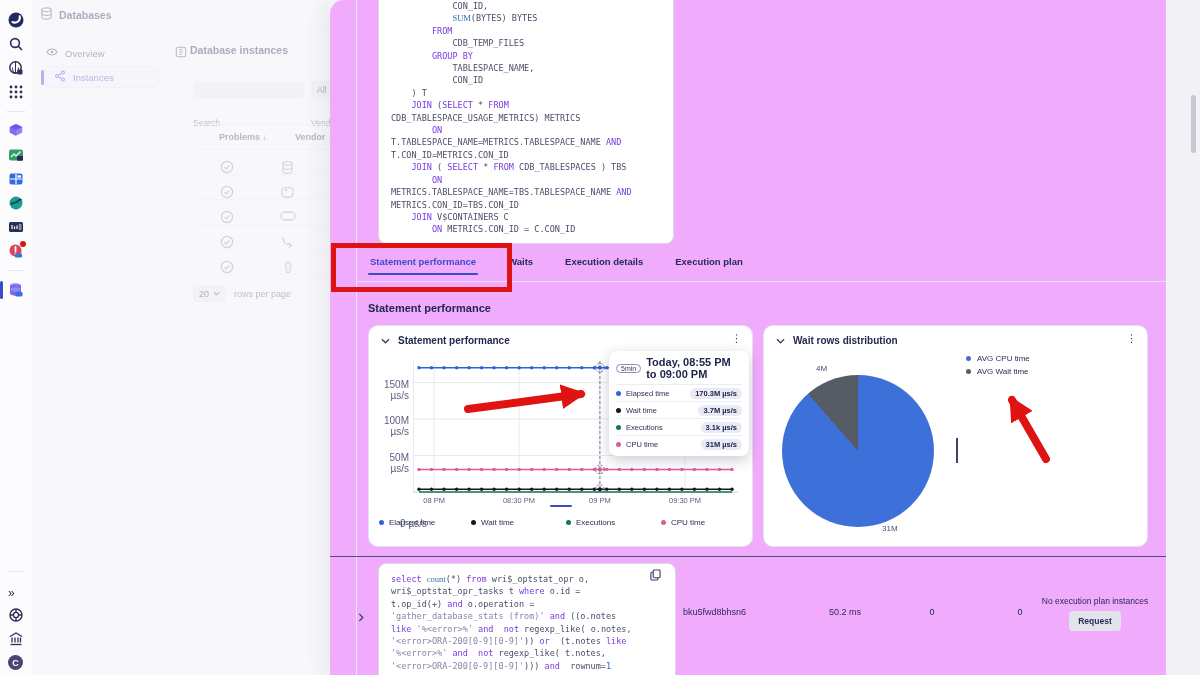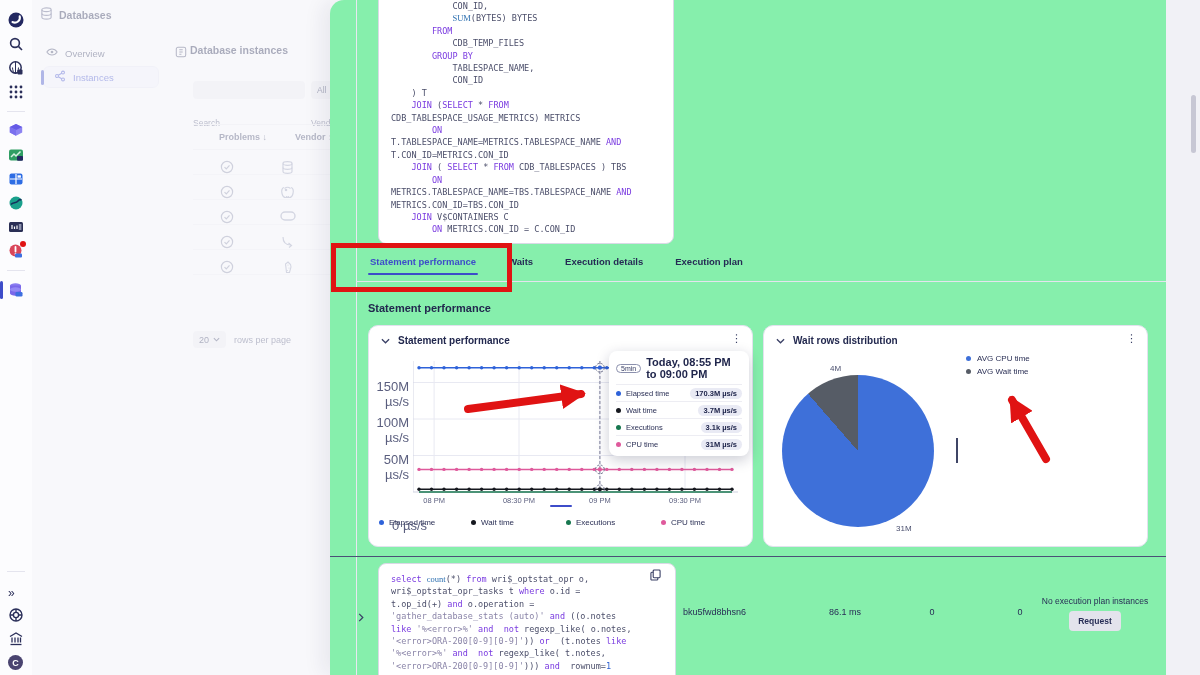--- a/index.html
+++ b/index.html
@@ -31,56 +31,56 @@
   .inst-title{position:absolute;left:15px;top:4px;font-size:10.5px;font-weight:bold;color:#2a2f55;}
   .inst-ticon{position:absolute;left:0;top:4px;}
   .flabel{position:absolute;font-size:8.5px;color:#595e80;margin-top:48px;}
   .finput{position:absolute;height:18px;background:#ececf3;border-radius:4px;border:none;font-size:8.5px;color:#3a4066;padding:0 6px;
     font-family:"Liberation Sans",sans-serif;}
   .tbl-head{position:absolute;left:18px;top:84px;width:180px;height:26px;border-top:1px solid #ececf2;border-bottom:1px solid #ececf2;
     display:flex;align-items:center;font-size:9px;font-weight:bold;color:#4a4f72;}
   .tbl-rows{position:absolute;left:18px;top:110px;width:180px;}
   .trow{height:25px;border-bottom:1px solid #efeff4;position:relative;cursor:pointer;}
   .trow svg{position:absolute;top:5px;}
-  .pag{position:absolute;left:18px;top:245px;display:flex;align-items:center;gap:8px;font-size:9px;color:#595e80;margin-top:46px;}
+  .pag{position:absolute;left:18px;top:245px;display:flex;align-items:center;gap:8px;font-size:9px;color:#595e80;}
   .pag .psel{background:#ececf3;border-radius:4px;height:17px;padding:0 6px;display:flex;align-items:center;gap:4px;
     font-size:9px;color:#3a4066;cursor:pointer;}
   
-  .main{position:absolute;left:330px;right:34px;top:0;height:675px;background:#86efac;
+  .main{position:absolute;left:330px;right:34px;top:0;height:675px;background:#f0abfc;
     border-radius:14px 0 0 0;box-shadow:-8px 0 20px rgba(25,28,65,.07);z-index:10;}
   .vline{position:absolute;left:26px;top:0;bottom:0;width:1px;background:#e8e8f1;}
   .codebox{position:absolute;border:1px solid #d9d9e6;border-radius:8px;background:#fff;overflow:hidden;}
   .codebox pre{margin:0;padding:9px 12px;font-family:"DejaVu Sans Mono","Liberation Mono",monospace;
     font-size:8.5px;line-height:12.4px;color:#4b4e6a;}
   .kw{color:#7a3be0;} .str{color:#8a84a8;} .num{color:#2c5fd0;} .fn{color:#2c6fb0;font-family:Liberation Serif, serif;}
   .topcode{left:48px;top:-10px;width:296px;height:254px;}
   .tabs{position:absolute;left:38px;top:252px;height:29px;display:flex;gap:28px;align-items:flex-start;}
   .tab{font-size:9.5px;font-weight:bold;color:#252b54;padding:4px 2px 9px;cursor:pointer;position:relative;}
   .tab.active{color:#3d4cc9;}
   .tab.active::after{content:"";position:absolute;left:0;right:0;bottom:1px;height:2px;background:#3d4cc9;border-radius:1px;}
   .tabline{position:absolute;left:26px;right:0;top:281px;height:1px;background:#e4e4ee;}
   .h2{position:absolute;left:38px;top:293px;font-size:11px;font-weight:bold;color:#22284e;}
   .card{position:absolute;top:325px;width:385px;height:222px;border:1px solid #e2e2ee;border-radius:10px;background:#fff;}
   .card-h{position:absolute;left:12px;top:9px;display:flex;align-items:center;gap:8px;font-size:10px;font-weight:bold;color:#22284e;}
   .kebab{position:absolute;right:10px;top:6px;font-size:11px;color:#3a4066;cursor:pointer;letter-spacing:0;}
-  .ytick{position:absolute;width:38px;text-align:right;font-size:13px;color:#5a5e7e;}
+  .ytick{position:absolute;width:38px;text-align:right;font-size:10px;color:#5a5e7e;}
   .xtick{position:absolute;top:170px;font-size:7.5px;color:#5a5e7e;transform:translateX(-50%);}
   .mini{position:absolute;left:181px;top:179px;width:22px;height:2px;background:#3d4cc9;border-radius:2px;cursor:pointer;}
   .leg{position:absolute;top:192px;display:flex;align-items:center;gap:5px;font-size:8px;color:#2a2f55;cursor:pointer;}
   .dot{width:5px;height:5px;border-radius:50%;flex:0 0 auto;}
   .tooltip{position:absolute;left:240px;top:25px;width:140px;background:#fff;border-radius:8px;
     box-shadow:0 4px 14px rgba(20,22,60,.22);padding:5px 7px 4px;z-index:20;}
   .tt-head{display:flex;align-items:center;gap:5px;padding-bottom:4px;}
   .tt-chip{border:1px solid #8b90ad;border-radius:8px;padding:0px 4px;font-size:7px;color:#3a4066;}
   .tt-title{font-size:11px;font-weight:bold;color:#20264c;}
   .tt-row{display:flex;align-items:center;gap:5px;border-top:1px solid #ededf3;padding:2.5px 0;}
   .tt-row .lbl{flex:1;font-size:7.5px;color:#2a2f55;}
   .tt-val{background:#e9eaf4;border-radius:7px;padding:1px 5px;font-size:7.5px;font-weight:bold;color:#20264c;}
   .pie{position:absolute;left:18px;top:49px;width:152px;height:152px;border-radius:50%;}
-  .pielbl{position:absolute;font-size:8px;color:#4a4f6e;margin-left:14px;}
+  .pielbl{position:absolute;font-size:8px;color:#4a4f6e;}
   .pleg{position:absolute;left:202px;display:flex;align-items:center;gap:6px;font-size:8px;color:#2a2f55;cursor:pointer;}
   .cursorbar{position:absolute;left:192px;top:112px;width:2px;height:25px;background:#3f4566;}
   .botline{position:absolute;left:0;right:0;top:556px;height:1px;background:#4a5076;}
   .botcode{left:48px;top:563px;width:298px;height:126px;}
   .rowchev{position:absolute;left:28px;top:608px;cursor:pointer;}
   .copybtn{position:absolute;left:320px;top:567px;cursor:pointer;}
   .cellv{position:absolute;font-size:9px;color:#272d55;top:607px;}
   .plantxt{position:absolute;left:700px;top:596px;width:130px;text-align:center;font-size:8.5px;color:#272d55;}
   .reqbtn{position:absolute;left:739px;top:611px;width:52px;height:20px;background:#e3e3ec;border:none;border-radius:4px;
     font-size:8.5px;font-weight:bold;color:#272d55;cursor:pointer;font-family:"Liberation Sans",sans-serif;}
@@ -564,32 +564,32 @@
     <div class="botline"></div>
 
     <div>
       <span class="rowchev"><svg width="6" height="9" viewBox="0 0 6 10">
             <path d="M1 1l4 4-4 4" fill="none" stroke="#3a4066" stroke-width="1.4"></path>
           </svg></span>
       <div class="codebox botcode">
         <pre id="botCode"><span class="kw">select</span> <span class="fn">count</span>(*) <span class="kw">from</span> wri$_optstat_opr o,
 wri$_optstat_opr_tasks t <span class="kw">where</span> o.id =
 t.op_id(+) <span class="kw">and</span> o.operation =
-<span class="str">'gather_database_stats (auto)'</span> <span class="kw">and</span> ((o.notes
+<span class="str">'gather_database_stats (from)'</span> <span class="kw">and</span> ((o.notes
 <span class="kw">like</span> <span class="str">'%&lt;error&gt;%'</span> <span class="kw">and</span>  <span class="kw">not</span> regexp_like( o.notes,
 <span class="str">'&lt;error&gt;ORA-200[0-9][0-9]'</span>)) <span class="kw">or</span>  (t.notes <span class="kw">like</span>
 <span class="str">'%&lt;error&gt;%'</span> <span class="kw">and</span>  <span class="kw">not</span> regexp_like( t.notes,
 <span class="str">'&lt;error&gt;ORA-200[0-9][0-9]'</span>))) <span class="kw">and</span>  rownum=<span class="num">1</span></pre>
       </div>
       <span class="copybtn"><svg width="11" height="12" viewBox="0 0 12 13" fill="none" stroke="#3a4066" stroke-width="1.2">
             <rect x="3.5" y="1" width="7.5" height="8.5" rx="1"></rect>
             <path d="M8.5 9.5V11a1 1 0 0 1-1 1H2a1 1 0 0 1-1-1V4.5a1 1 0 0 1 1-1h1.5"></path>
           </svg></span>
       <span class="cellv" style="left:353px">bku5fwd8bhsn6</span>
-      <span class="cellv" style="left:480px;width:70px;text-align:center">86.1 ms</span>
+      <span class="cellv" style="left:480px;width:70px;text-align:center">50.2 ms</span>
       <span class="cellv" style="left:596px;width:12px;text-align:center">0</span>
       <span class="cellv" style="left:684px;width:12px;text-align:center">0</span>
       <span class="plantxt">No execution plan instances</span>
       <button class="reqbtn">Request</button>
     </div>
   </section>
 
   <div class="gutter">
     <div class="thumb"></div>
   </div>

